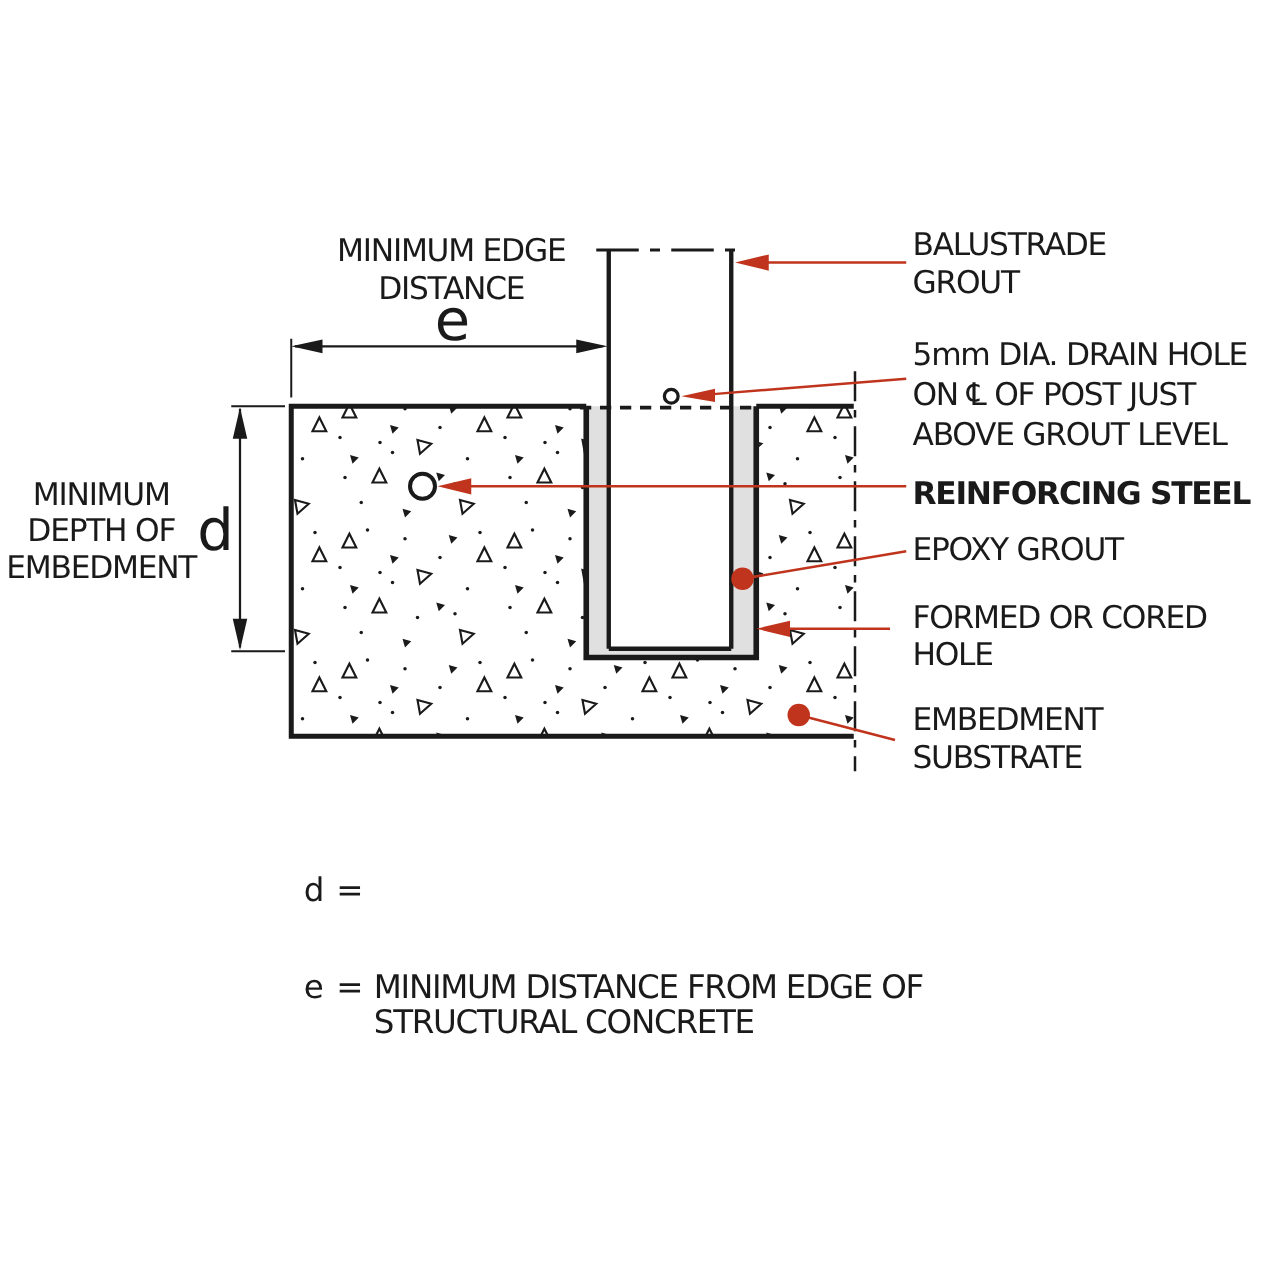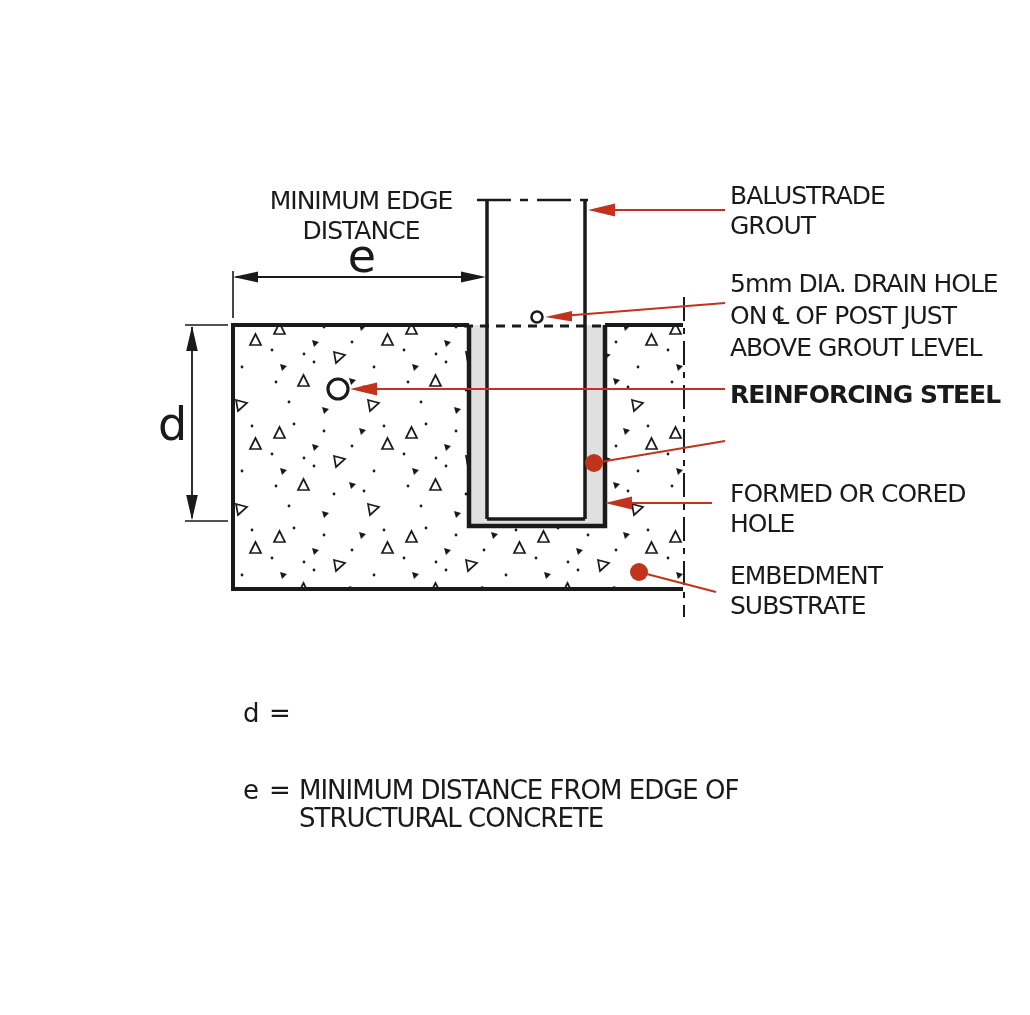--- a/index.html
+++ b/index.html
@@ -146,28 +146,32 @@
     </g>
 
     <circle cx="537" cy="317" r="5.5" fill="#ffffff" class="ink-stroke" stroke-width="2.6"></circle>
     <circle cx="338" cy="389" r="10" fill="#ffffff" class="ink-stroke" stroke-width="3.2"></circle>
   </svg>
 
   <div class="lbl center" style="left:241px;top:186px;width:240px;">MINIMUM EDGE
 DISTANCE</div>
   <div class="dim-letter" style="left:334px;top:233px;width:56px;">e</div>
 
+  <div class="lbl center" style="left:0px;top:381px;width:162px;line-height:29px;">MINIMUM
+DEPTH OF
+EMBEDMENT</div>
   <div class="dim-letter" style="left:150px;top:401px;width:45px;">d</div>
 
   <div class="lbl callout" style="top:181px;">BALUSTRADE
 GROUT</div>
   <div class="lbl callout drain" style="top:268px;">5mm DIA. DRAIN HOLE
 ON ℄ OF POST JUST
 ABOVE GROUT LEVEL</div>
   <div class="lbl callout" style="top:380px;font-weight:bold;">REINFORCING STEEL</div>
+  <div class="lbl callout" style="top:425px;">EPOXY GROUT</div>
   <div class="lbl callout" style="top:479px;">FORMED OR CORED
 HOLE</div>
   <div class="lbl callout" style="top:561px;">EMBEDMENT
 SUBSTRATE</div>
 
   <div class="legend-row" style="top:699px;">
     <span class="legend-sym">d</span>
     <span class="legend-eq">=</span>
   </div>
   <div class="legend-row" style="top:776px;">

